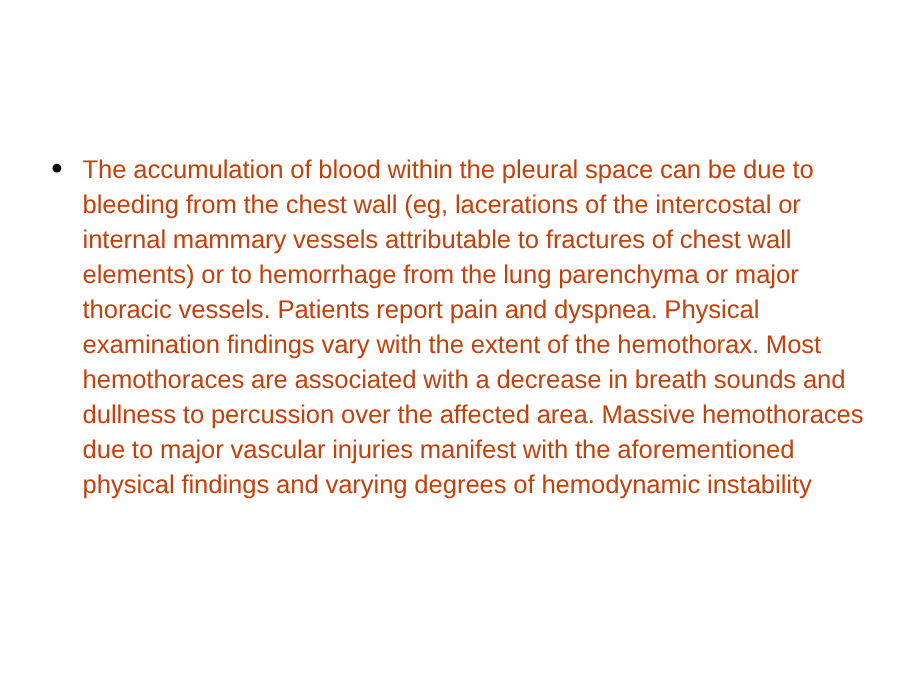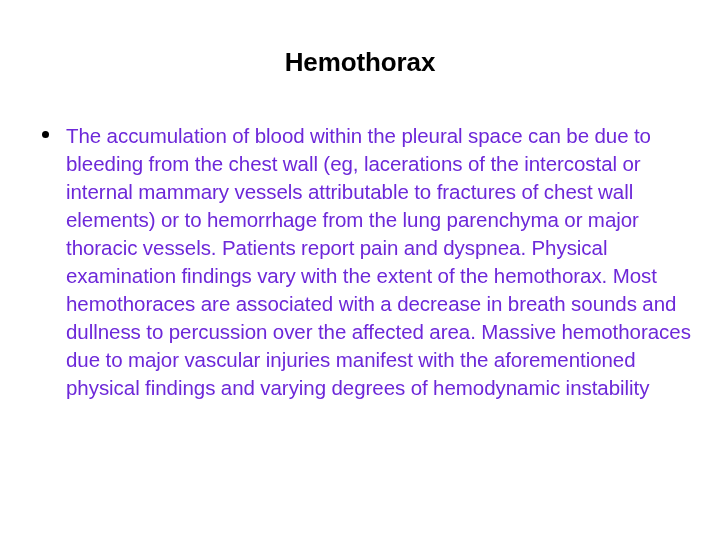--- a/index.html
+++ b/index.html
@@ -49,32 +49,31 @@
     top: 9px;
     width: 7px;
     height: 7px;
     border-radius: 50%;
     background: #000000;
   }
   .bullet-text {
     display: block;
     font-size: 20.5px;
     line-height: 28px;
-    color: #6d28d9;
+    color: #c2410c;
     text-align: left;
     word-spacing: -0.2px;
     letter-spacing: -0.05px;
   }
 </style>
 </head>
 <body>
 
 <div class="slide">
 
-  <div class="slide-title">Hemothorax</div>
 
   <div class="body-block">
     <div class="bullet-item">
       <span class="bullet-marker"></span>
       <span class="bullet-text">The accumulation of blood within the pleural space can be due to bleeding from the chest wall (eg, lacerations of the intercostal or internal mammary vessels attributable to fractures of chest wall elements) or to hemorrhage from the lung parenchyma or major thoracic vessels. Patients report pain and dyspnea. Physical examination findings vary with the extent of the hemothorax. Most hemothoraces are associated with a decrease in breath sounds and dullness to percussion over the affected area. Massive hemothoraces due to major vascular injuries manifest with the aforementioned physical findings and varying degrees of hemodynamic instability</span>
     </div>
   </div>
 
 </div>
 

